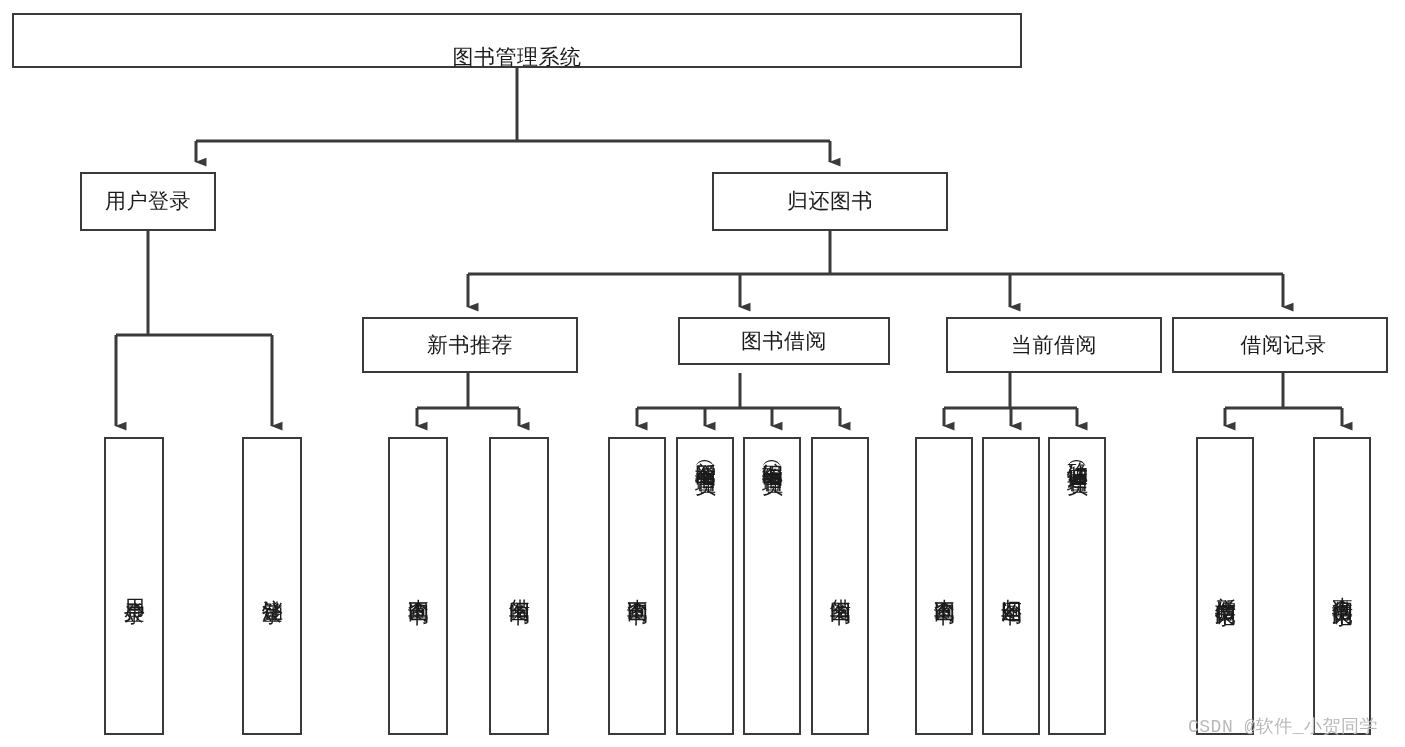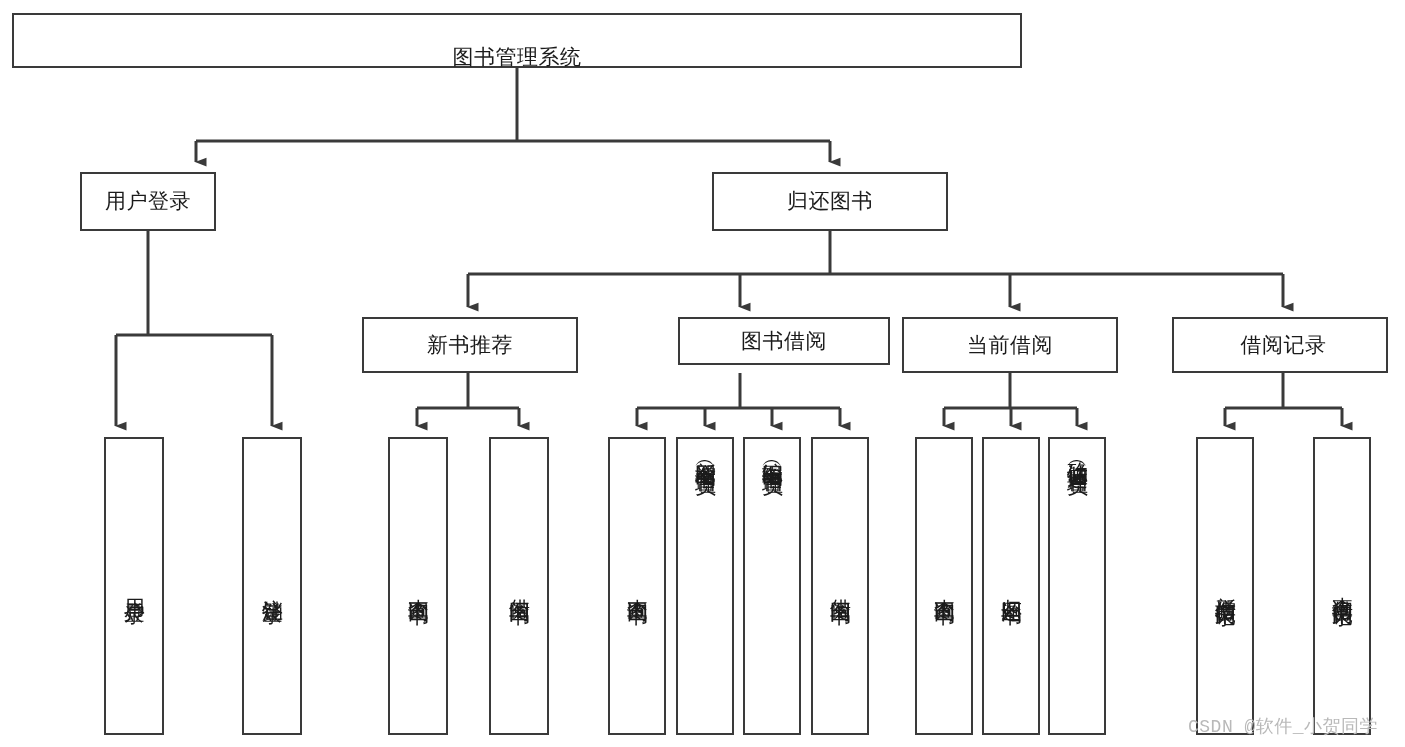--- a/index.html
+++ b/index.html
@@ -148,21 +148,21 @@
   <div class="node horiz" style="left:712px; top:172px; width:236px; height:59px;">
     <span class="node-label">归还图书</span>
   </div>
 
   <div class="node horiz" style="left:362px; top:317px; width:216px; height:56px;">
     <span class="node-label">新书推荐</span>
   </div>
   <div class="node horiz" style="left:634px; top:317px; width:212px; height:48px;margin-left:44px;">
     <span class="node-label">图书借阅</span>
   </div>
-  <div class="node horiz" style="left:902px; top:317px; width:216px; height:56px;">
+  <div class="node horiz" style="left:946px; top:317px; width:216px; height:56px;">
     <span class="node-label">当前借阅</span>
   </div>
   <div class="node horiz" style="left:1172px; top:317px; width:216px; height:56px;padding-left:7px;">
     <span class="node-label">借阅记录</span>
   </div>
 
   <div class="node vert centered" style="left:104px; top:437px; width:60px; height:298px;">
     <span class="node-label">用户登录</span>
   </div>
   <div class="node vert centered" style="left:242px; top:437px; width:60px; height:298px;">

